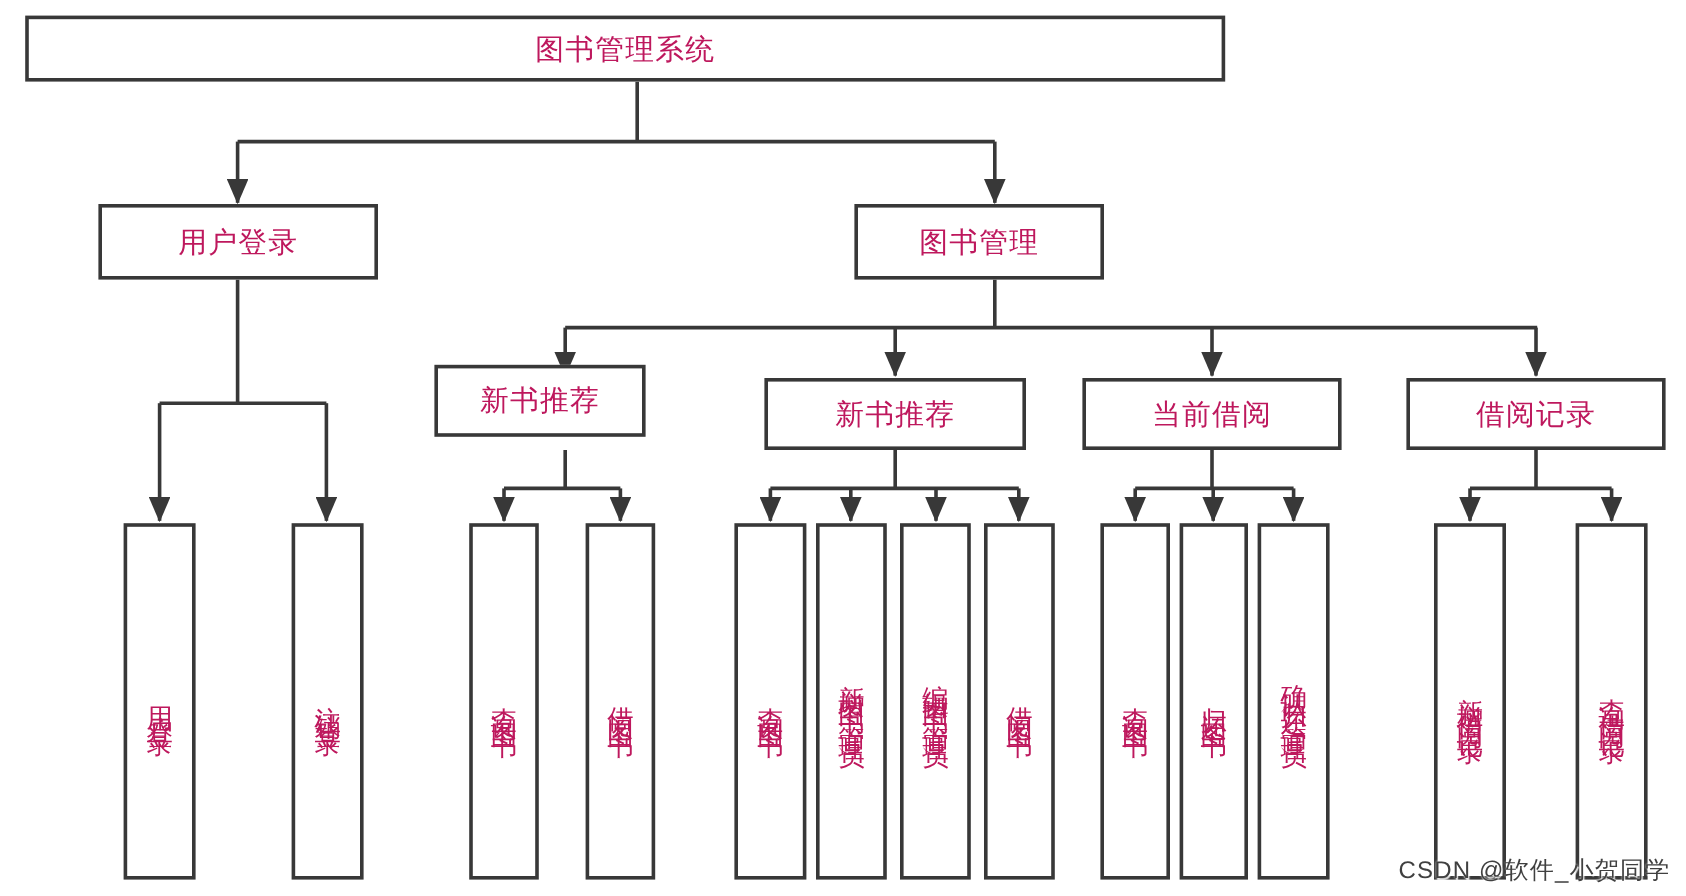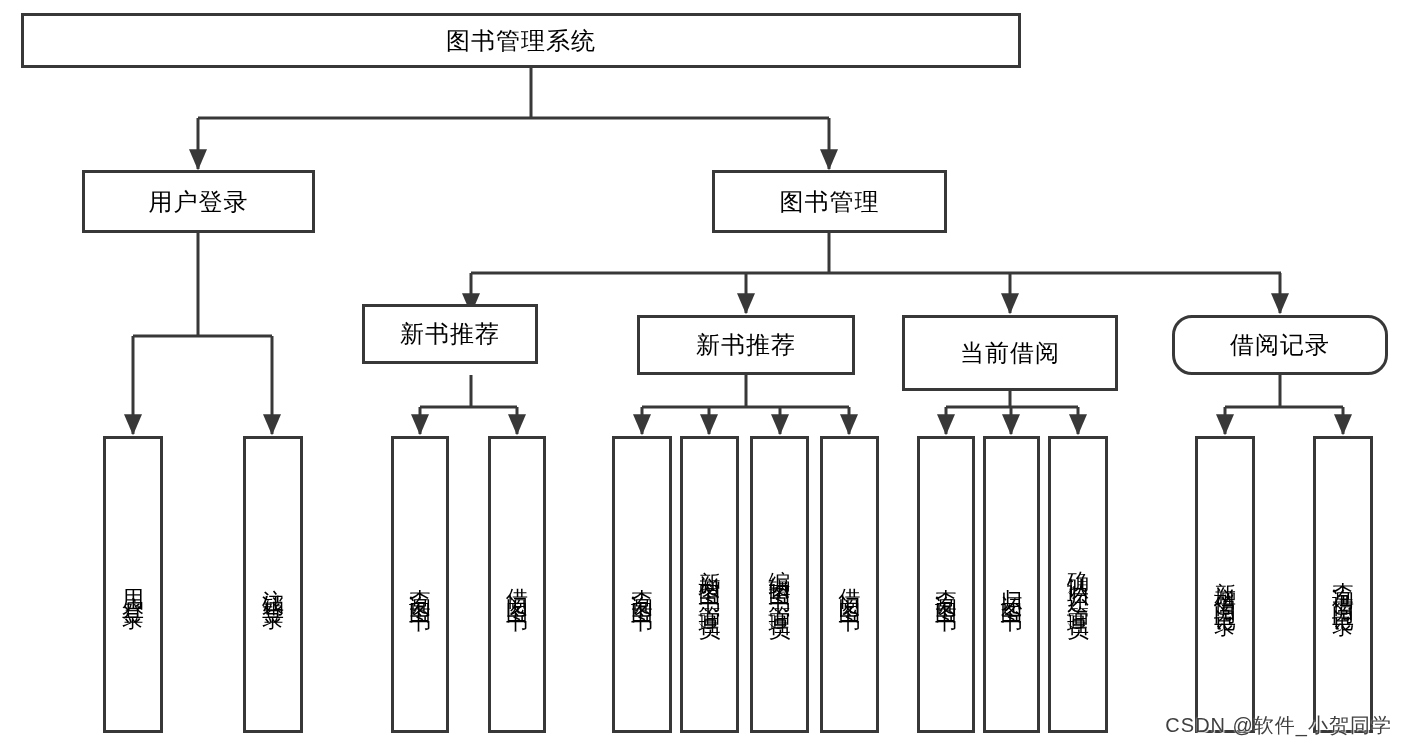--- a/index.html
+++ b/index.html
@@ -16,30 +16,30 @@
     pointer-events: none;
   }
   .node {
     position: absolute;
     box-sizing: border-box;
     border: 3px solid #383838;
     background: #ffffff;
     display: flex;
     align-items: center;
     justify-content: center;
-    color: #000000;
+    color: #be185d;
   }
   .h-node { font-size: 24px; letter-spacing: 1px; }
   .root-node  { left: 21px;  top: 13px;  width: 1000px; height: 55px; }
   .b-user     { left: 82px;  top: 170px; width: 233px;  height: 63px; }
-  .b-book     { left: 712px; top: 170px; width: 235px;  height: 63px; align-items: center; }
+  .b-book     { left: 712px; top: 170px; width: 208px;  height: 63px; align-items: center; }
   .g-newbook  { left: 362px; top: 304px; width: 176px;  height: 60px; }
   .g-borrow   { left: 637px; top: 315px; width: 218px;  height: 60px; }
-  .g-current  { left: 902px; top: 315px; width: 216px;  height: 76px; }
-  .g-records  { left: 1172px;top: 315px; width: 216px;  height: 60px; border-radius: 20px; }
+  .g-current  { left: 902px; top: 315px; width: 216px;  height: 60px; }
+  .g-records  { left: 1172px;top: 315px; width: 216px;  height: 60px; }
   .leaf { top: 436px; height: 297px; }
   .leaf span {
     writing-mode: vertical-rl;
     text-orientation: mixed;
     font-size: 22px;
     letter-spacing: 7px;
     white-space: nowrap;
   }
   .leaf-a1 { left: 103px;  width: 60px; }
   .leaf-a2 { left: 243px;  width: 60px; }

